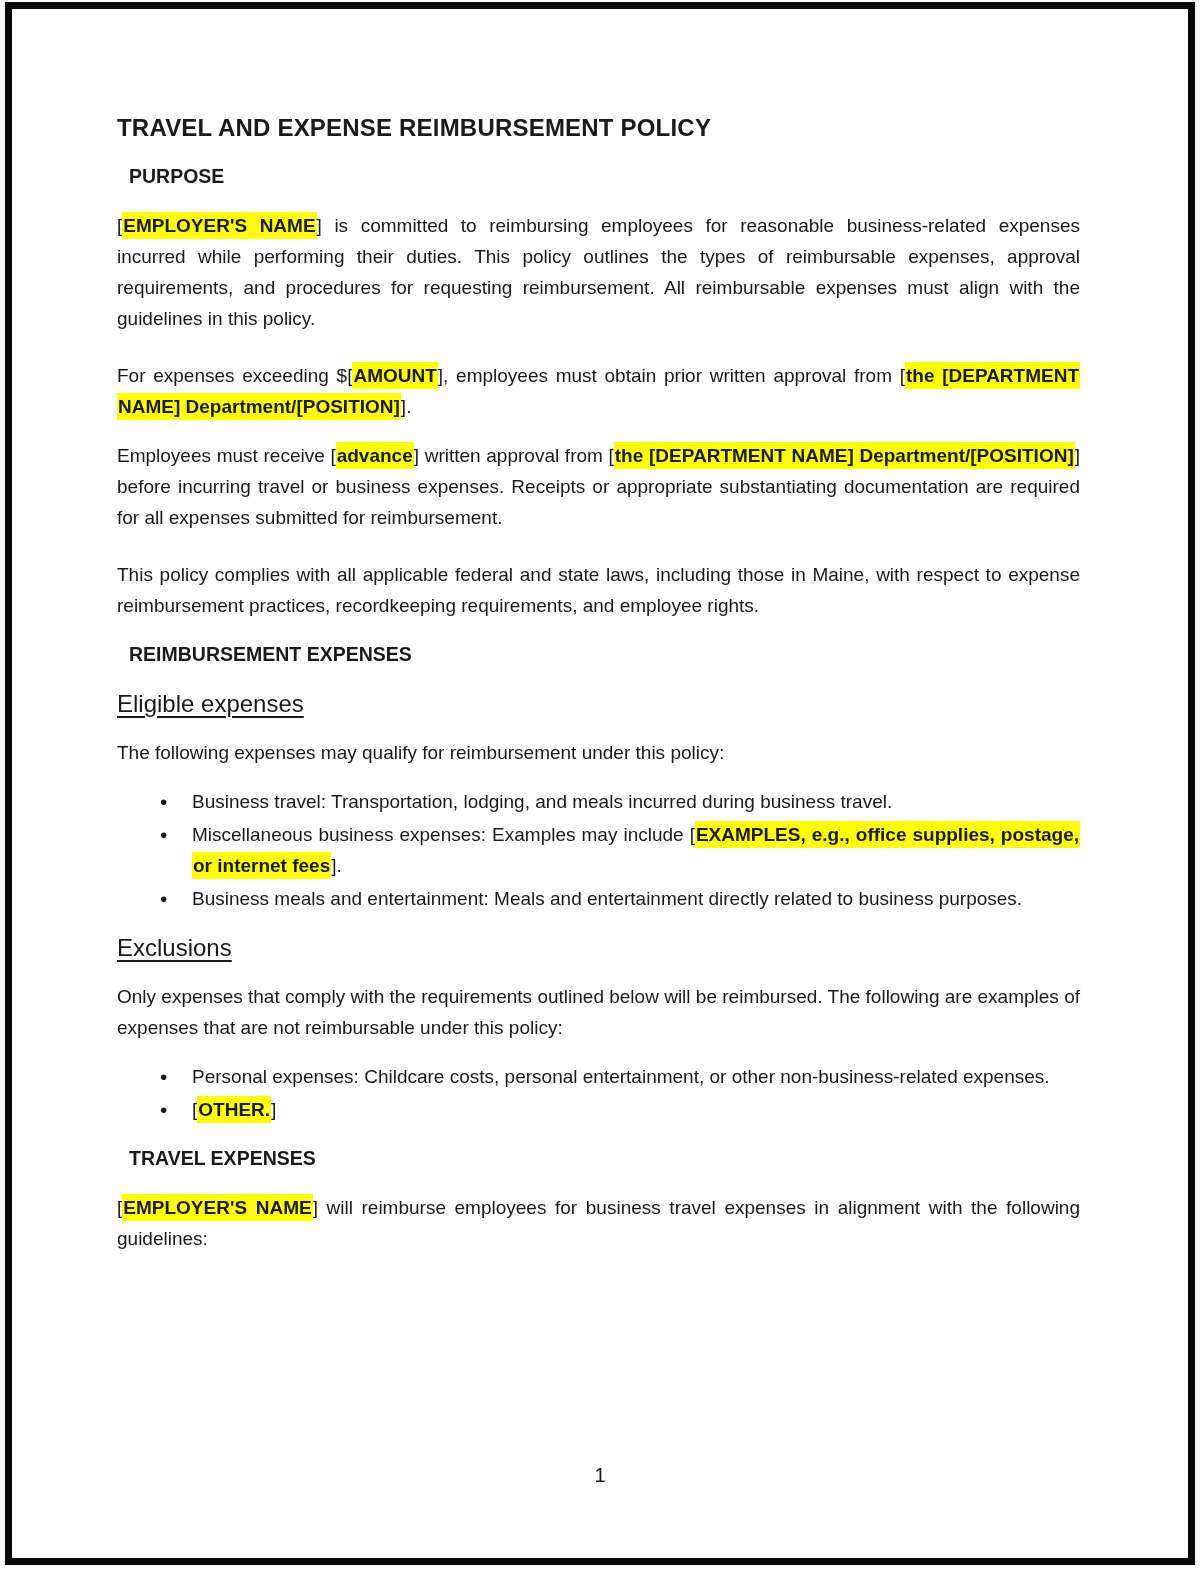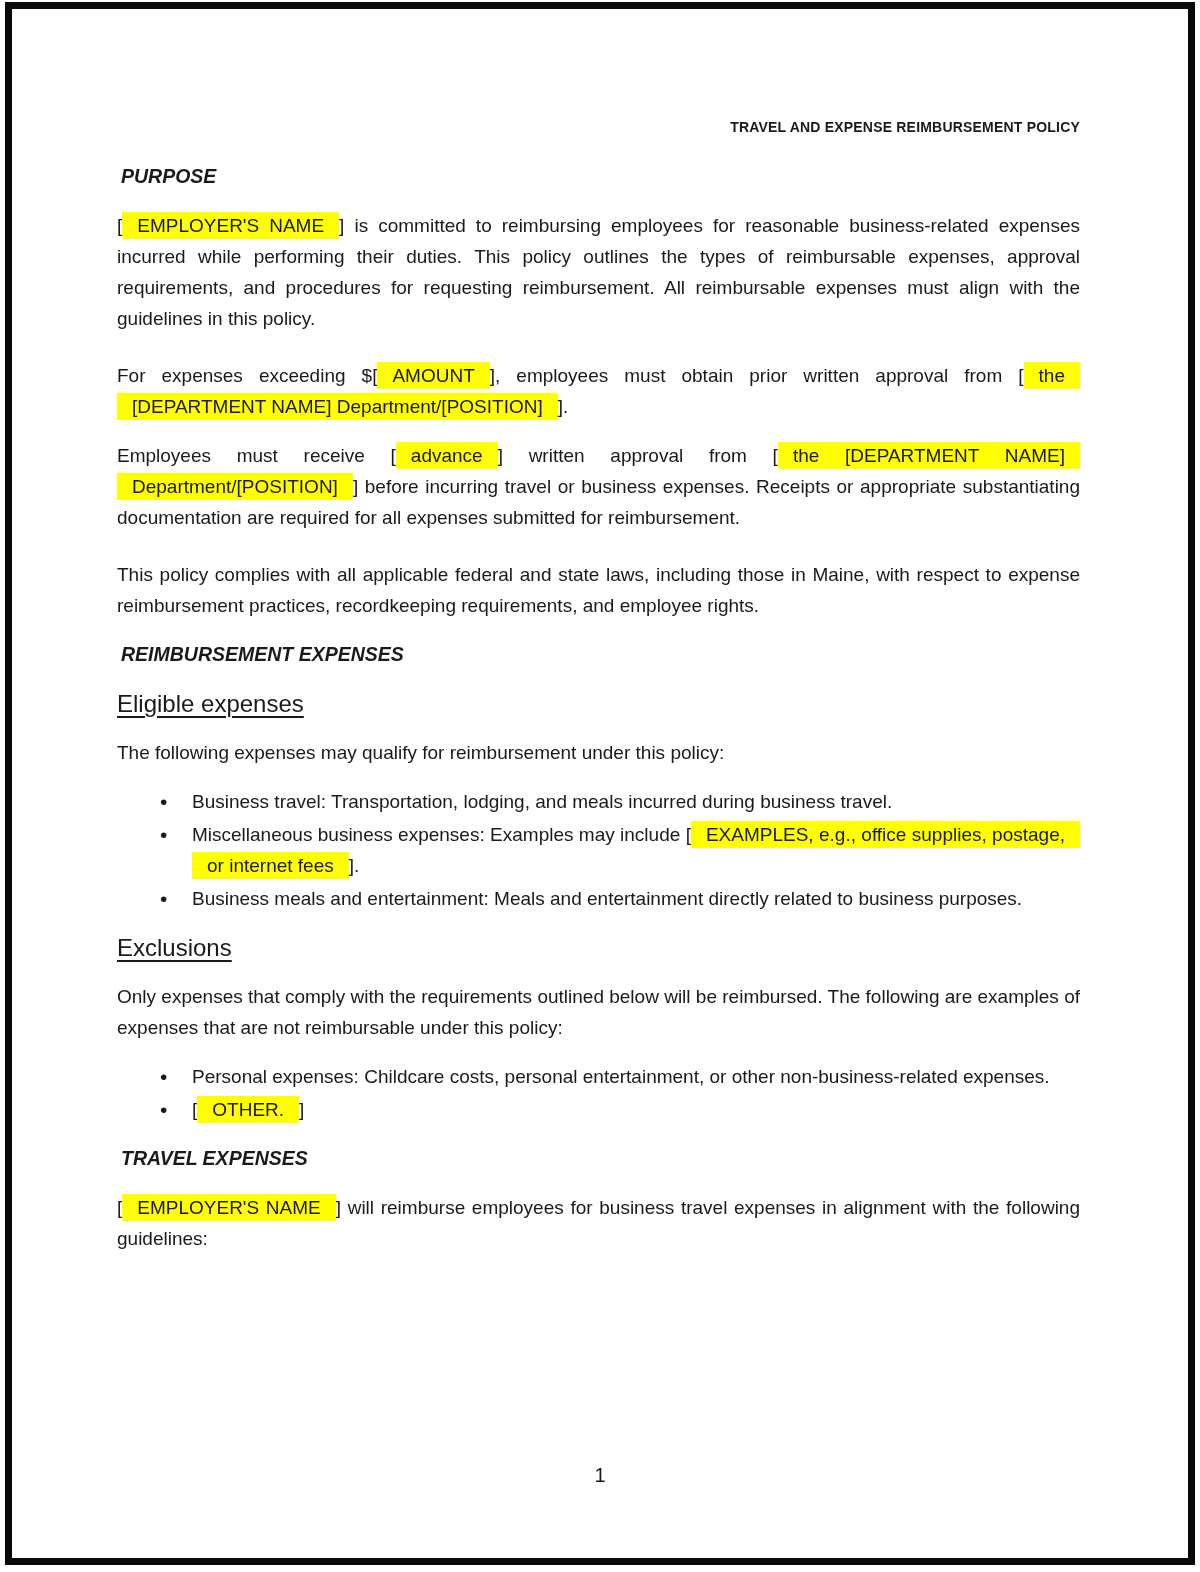--- a/index.html
+++ b/index.html
@@ -20,33 +20,32 @@
   }
   .content {
     position: absolute;
     left: 117px; top: 0;
     width: 963px;
     padding-top: 112px;
     font-size: 19px;
     line-height: 31px;
   }
   .title {
-    font-size: 14px;
+    font-size: 24px;
     font-weight: bold;
-    text-align: right;
+    text-align: left;
     line-height: 31px;
     letter-spacing: 0.2px;
     margin: 0 0 18px 0;
   }
   h2.section-heading {
     font-size: 19.5px;
     font-weight: bold;
     line-height: 31px;
-    margin: 18px 4px;
-    font-style: italic;
+    margin: 18px 12px;
   }
   h3.subheading {
     font-size: 24px;
     font-weight: normal;
     line-height: 31px;
     text-decoration: underline;
     text-decoration-thickness: 2px;
     text-underline-offset: 4px;
     margin: 18px 0;
   }
@@ -67,23 +66,24 @@
   li::before {
     content: "\2022";
     position: absolute;
     left: 0;
     top: 0;
     font-size: 21px;
   }
   mark {
     background: var(--hl, #ffff00);
     color: inherit;
-    padding: 3px 15px;
+    padding: 3px 1px;
     -webkit-box-decoration-break: clone;
     box-decoration-break: clone;
+    font-weight: bold;
   }
   .pagenum {
     position: absolute;
     left: 0;
     top: 1460px;
     width: 100%;
     text-align: center;
     font-size: 20px;
     line-height: 31px;
     color: #1a1a1a;

